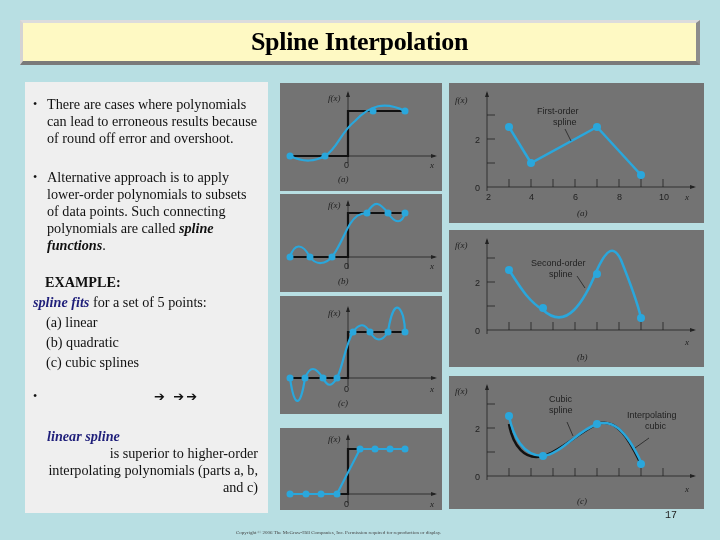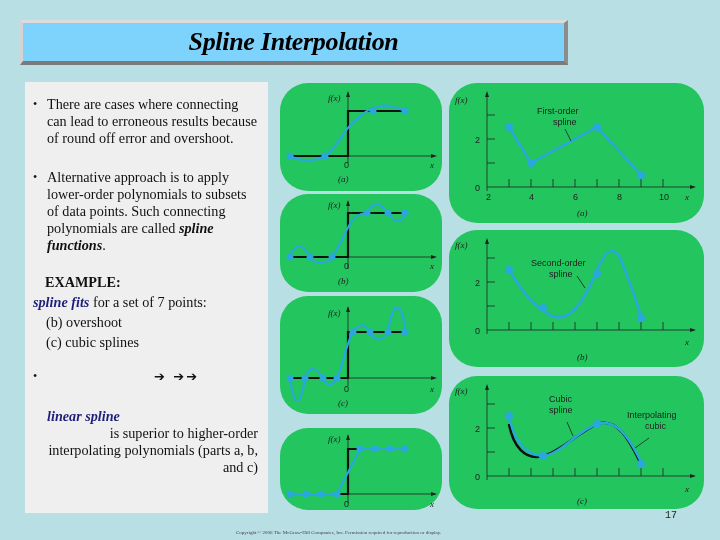--- a/index.html
+++ b/index.html
@@ -1,24 +1,24 @@
 <!DOCTYPE html>
 <html><head>
 <meta charset="utf-8">
 <style>
   * { box-sizing: border-box; margin: 0; padding: 0; }
   html, body { width: 720px; height: 540px; overflow: hidden; }
   body { background: #b8dfe3; position: relative; font-family: "Liberation Serif", serif; }
 
   .title-bar {
-    position: absolute; left: 20px; top: 20px; width: 548px; height: 45px;
-    background: #7dd3fc;
+    position: absolute; left: 20px; top: 20px; width: 680px; height: 45px;
+    background: #fef9c3;
     border-top: 3px solid #dcdcdc; border-left: 3px solid #d4d4d4;
     border-bottom: 4px solid #7a7a7a; border-right: 4px solid #8c8c8c;
-    display: flex; align-items: center; justify-content: center; font-style: italic;
+    display: flex; align-items: center; justify-content: center;
   }
   .title-bar h1 {
     font-family: "Liberation Serif", serif; font-weight: bold;
     font-size: 26px; color: #000; letter-spacing: -0.3px;
   }
 
   .text-panel {
     position: absolute; left: 25px; top: 82px; width: 243px; height: 431px;
     background: #efefef; padding: 14px 10px 0 8px;
     font-size: 14.2px; line-height: 17px; color: #111;
@@ -29,49 +29,50 @@
   .em { font-weight: bold; font-style: italic; }
   .em-blue { color: #1f1f7a; font-weight: bold; font-style: italic; margin-top: 40px; }
   .blue-it { color: #1f1f7a; font-style: italic; font-weight: bold; margin-top: 12px; }
   .example-head { font-weight: bold; margin-top: 20px; margin-bottom: 3px; margin-left: 12px; }
   .example-line { margin-bottom: 3px; }
   .sub { padding-left: 13px; margin-bottom: 3px; }
   .lin-row { display: flex; margin-top: 17px; }
   .arrows { margin-left: 34px; font-weight: bold; letter-spacing: 2px; font-family: "DejaVu Sans", sans-serif; font-size: 13px; }
   .lin-desc { padding-left: 14px; text-align: right; }
 
-  .fig { position: absolute; background: #22c55e; border-radius: 28px; }
+  .fig { position: absolute; background: #737373; }
   .fig svg { display: block; }
 
   .slide-num { position: absolute; left: 665px; top: 510px; font-family: Liberation Mono, monospace; font-size: 10px; color: #222; }
   .copyright { position: absolute; left: 236px; top: 530px; font-family: "Liberation Serif", serif; font-size: 5px; color: #444; white-space: nowrap; }
 
   .lbl { font-family: "Liberation Serif", serif; font-style: italic; font-size: 9px; fill: #222; }
   .num { font-family: "Liberation Sans", sans-serif; font-size: 9px; fill: #222; }
   .ann { font-family: "Liberation Sans", sans-serif; font-size: 9px; fill: #222; }
 </style>
 </head>
 <body>
 
 <div class="title-bar">
   <h1>Spline Interpolation</h1>
 </div>
 
 <div class="text-panel">
   <div class="bullet">
     <span class="dot">•</span>
-    <span class="body">There are cases where connecting can lead to erroneous results because of round off error and overshoot.</span>
+    <span class="body">There are cases where polynomials can lead to erroneous results because of round off error and overshoot.</span>
   </div>
   <div class="bullet" style="margin-top:22px">
     <span class="dot">•</span>
     <span class="body"><span>Alternative approach is to apply lower-order polynomials to subsets of data points. Such connecting polynomials are called </span><span class="em">spline functions</span><span>.</span></span>
   </div>
   <div class="example-head">EXAMPLE:</div>
-  <div class="example-line"><span class="blue-it" style="font-weight:bold">spline fits</span><span> for a set of 7 points:</span></div>
-  <div class="sub">(b) overshoot</div>
+  <div class="example-line"><span class="blue-it" style="font-weight:bold">spline fits</span><span> for a set of 5 points:</span></div>
+  <div class="sub">(a) linear</div>
+  <div class="sub">(b) quadratic</div>
   <div class="sub">(c) cubic splines</div>
   <div class="lin-row">
     <span class="dot" style="width:14px;font-size:12px">•</span>
     <span class="em-blue">linear spline</span>
     <span class="arrows">➔ ➔➔</span>
   </div>
   <div class="lin-desc">is superior to higher-order interpolating polynomials (parts a, b, and c)</div>
 </div>
 
 <div class="fig" style="left:280px;top:83px;width:162px;height:108px">

